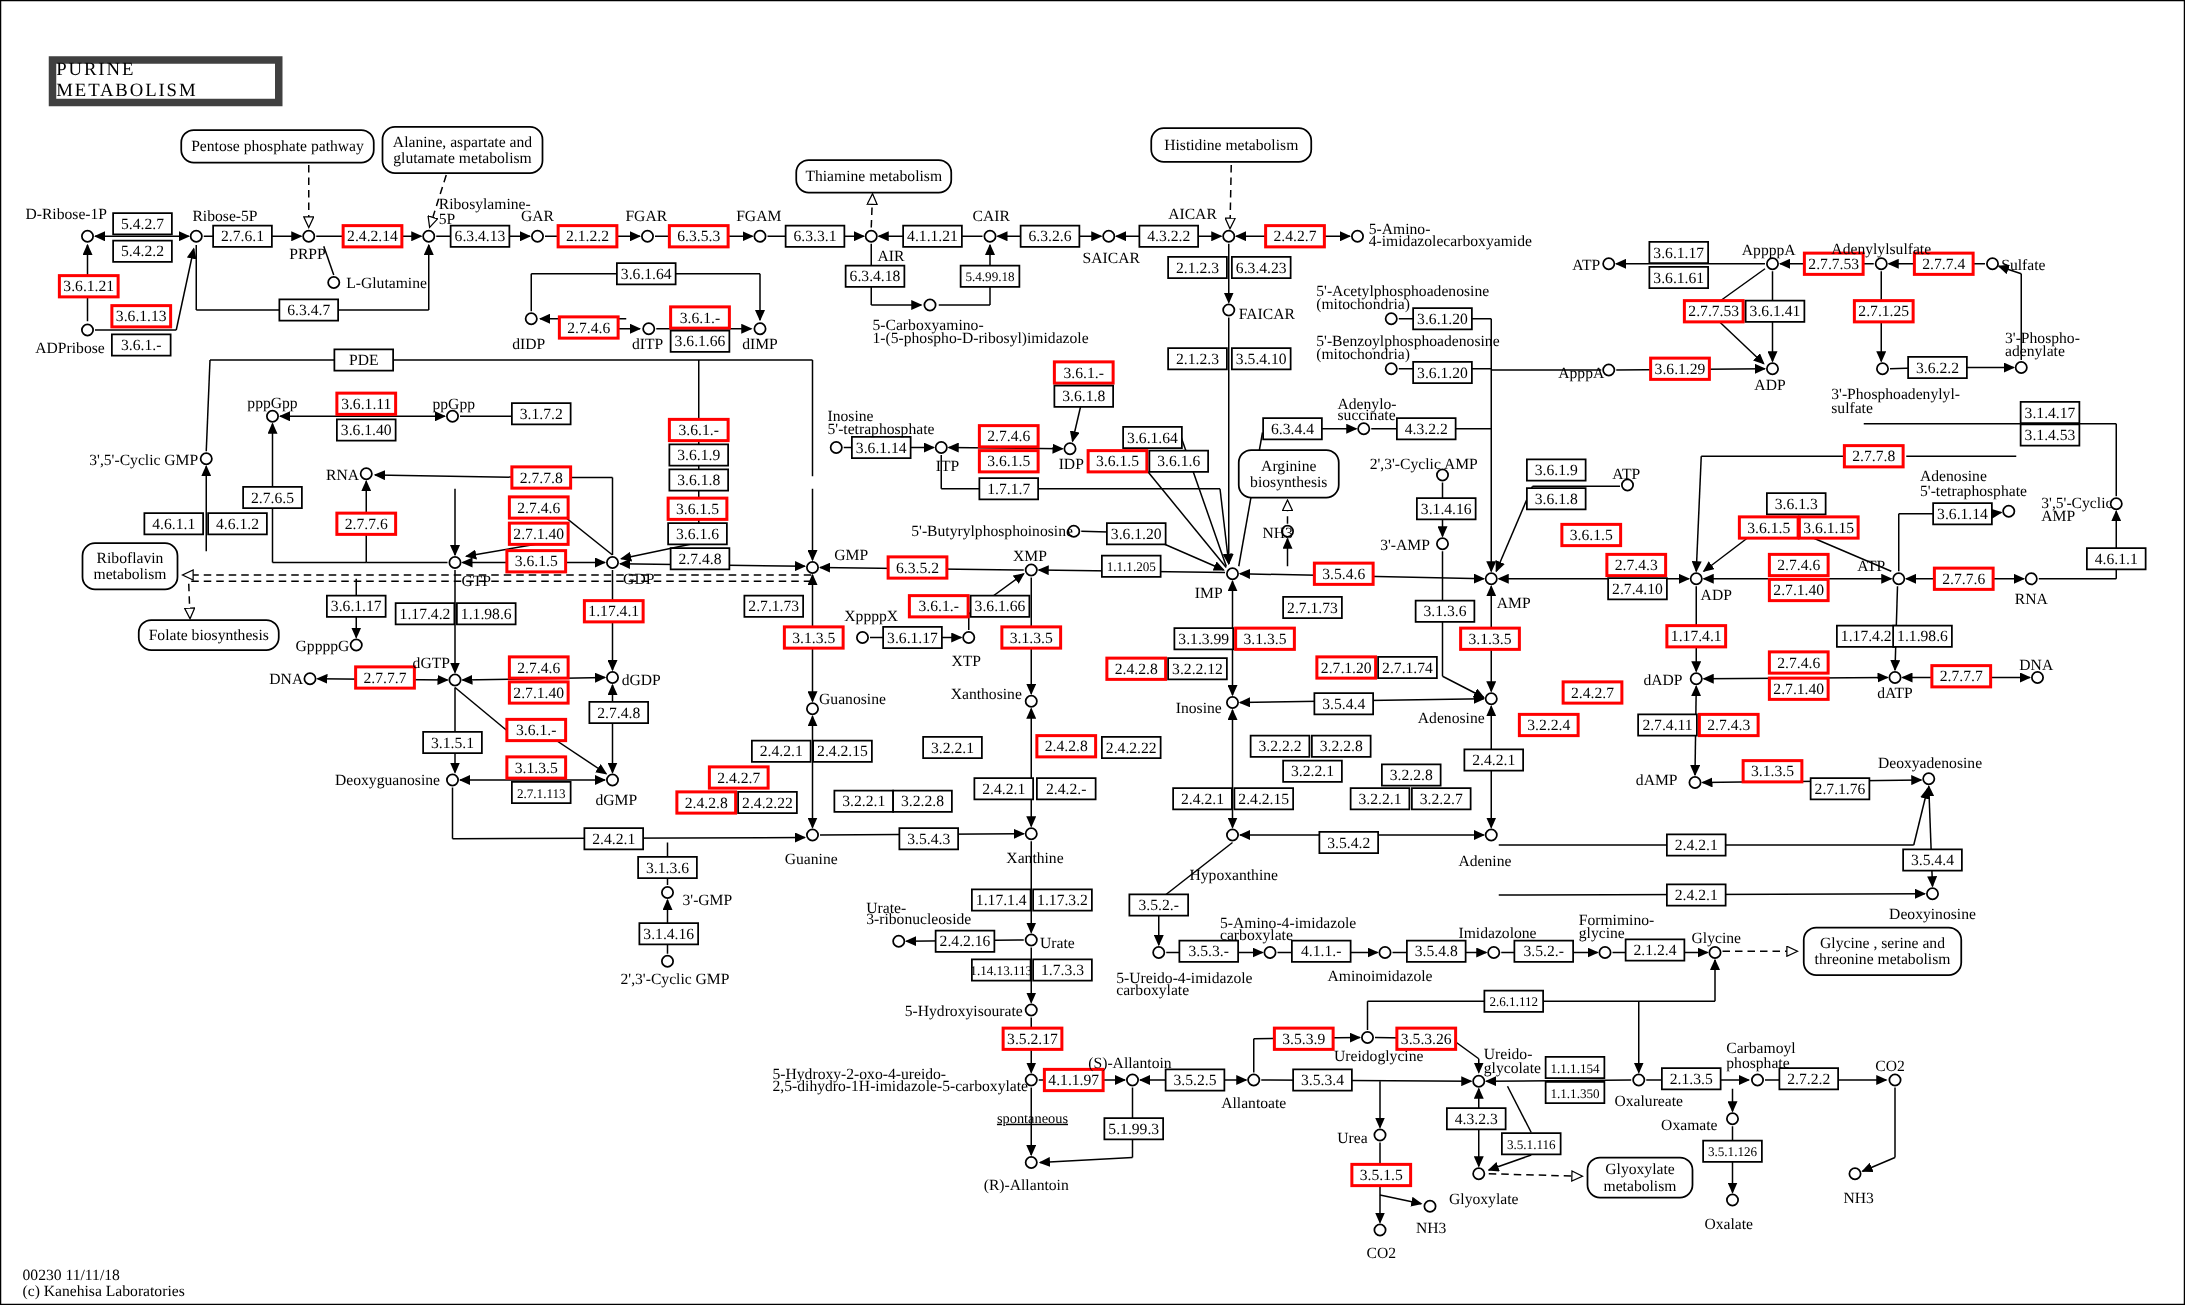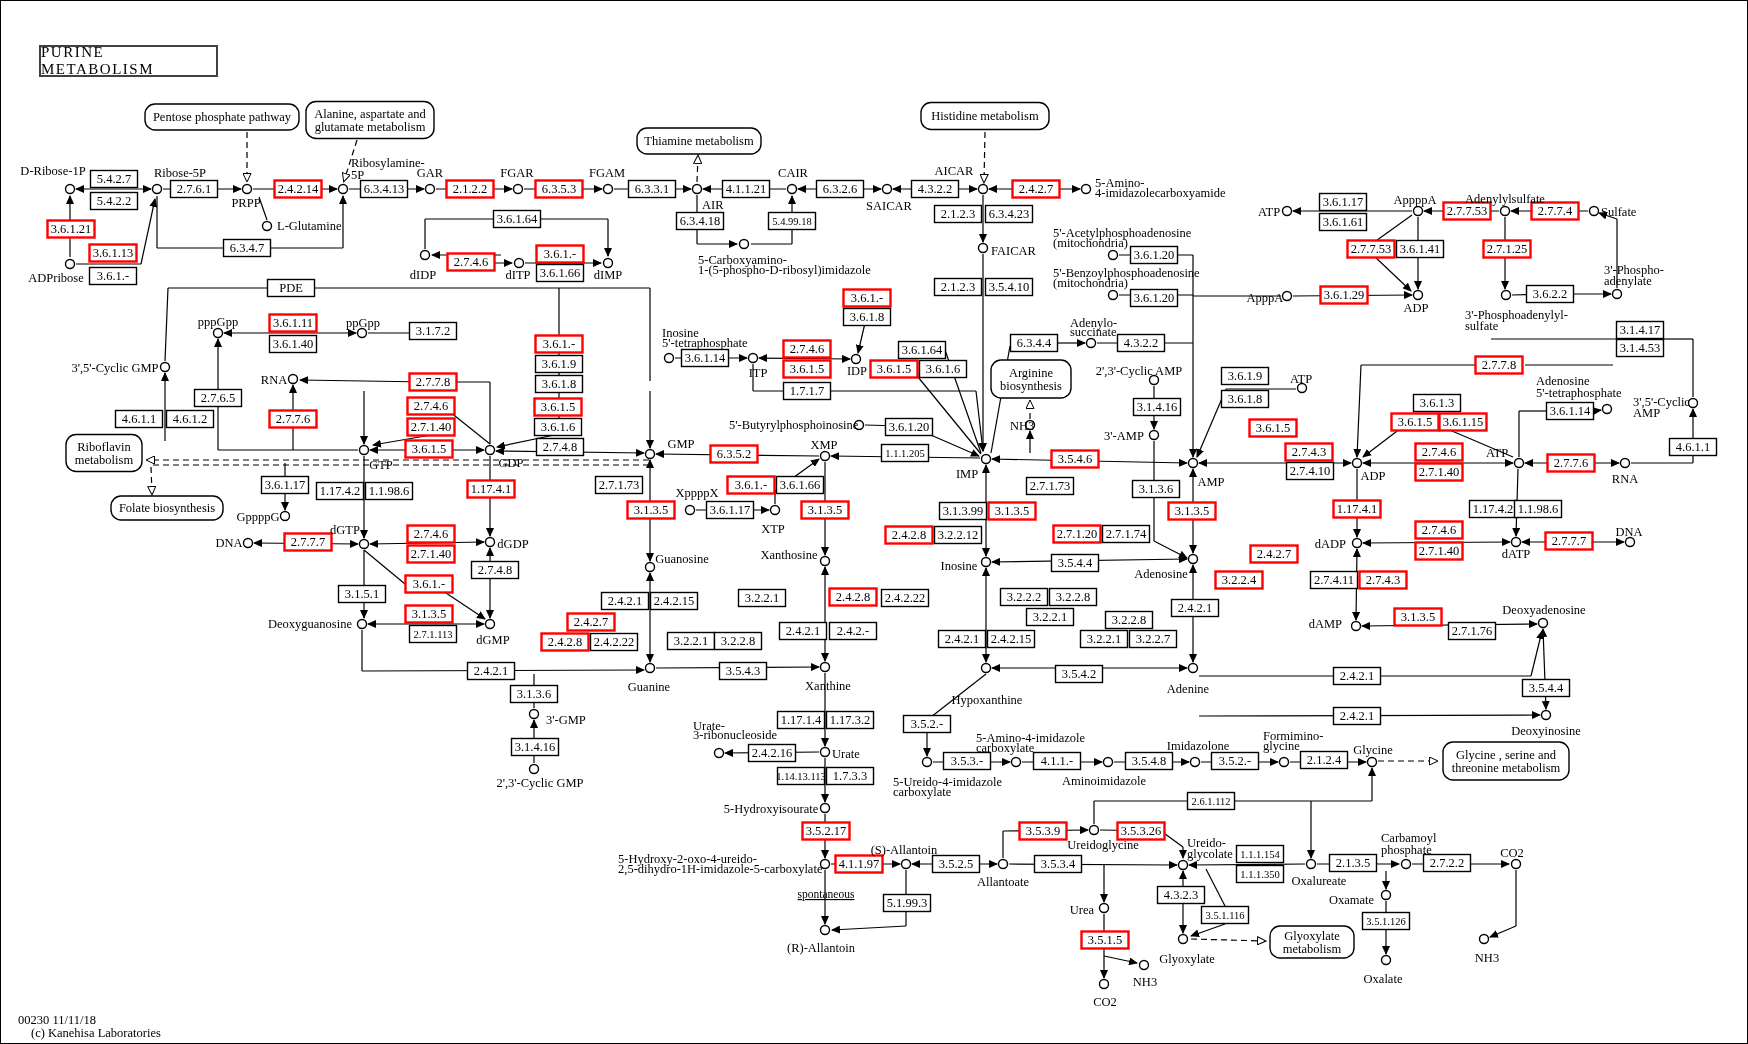--- a/index.html
+++ b/index.html
@@ -1,21 +1,21 @@
 <!DOCTYPE html>
 <html><head>
 <meta charset="utf-8">
 <style>
   html,body{margin:0;padding:0;background:#fff;}
   .canvas{position:relative;width:1748px;height:1044px;background:#ffffff;border:1px solid #000;box-sizing:border-box;overflow:hidden;font-family:"Liberation Serif",serif;}
   svg{position:absolute;left:0;top:0;}
   svg text{font-family:"Liberation Serif",serif;fill:#000;}
-  .title-box{position:absolute;left:38px;top:44px;width:175px;height:28px;border:2px solid #404040;display:flex;align-items:center;justify-content:center;font-size:15px;letter-spacing:1.5px;background:#fff;}
+  .title-box{position:absolute;left:38px;top:44px;width:175px;height:28px;border:6px solid #404040;display:flex;align-items:center;justify-content:center;font-size:15px;letter-spacing:1.5px;background:#fff;}
   .footer-line{position:absolute;left:17px;font-size:12.5px;color:#000;}
-  .f1{top:1012px;} .f2{top:1025px;margin-left:13px;}
+  .f1{top:1012px;} .f2{top:1025px;}
 </style>
 </head>
 <body>
 
 <div class="canvas">
   <svg id="dg" width="1748" height="1044" viewBox="0 0 1748 1044">
       <defs>
         <marker id="arr" markerWidth="9" markerHeight="8" refX="8" refY="4" orient="auto" markerUnits="userSpaceOnUse">
           <path d="M0,0 L9,4 L0,8 z" fill="#000"></path>
         </marker>

